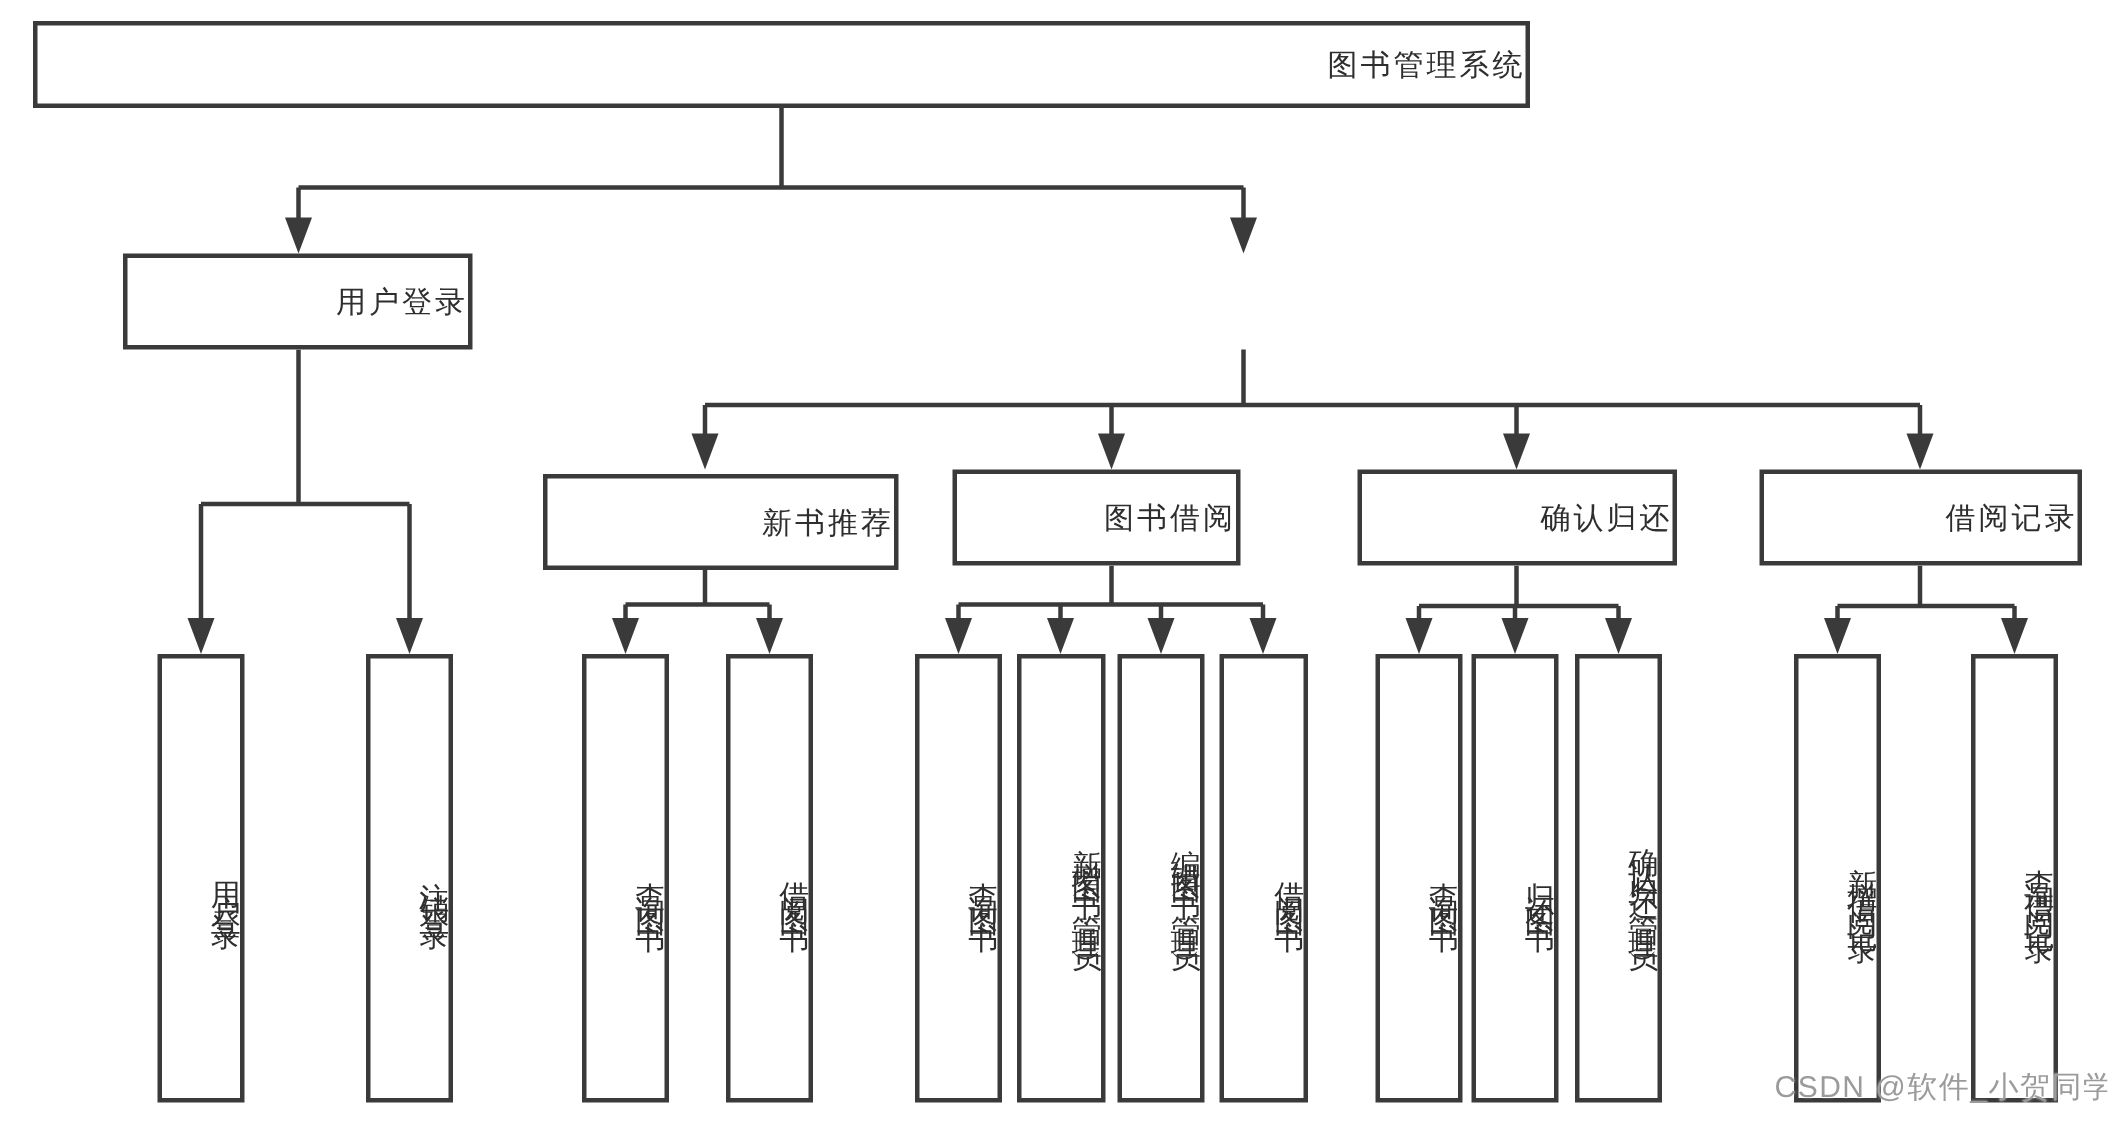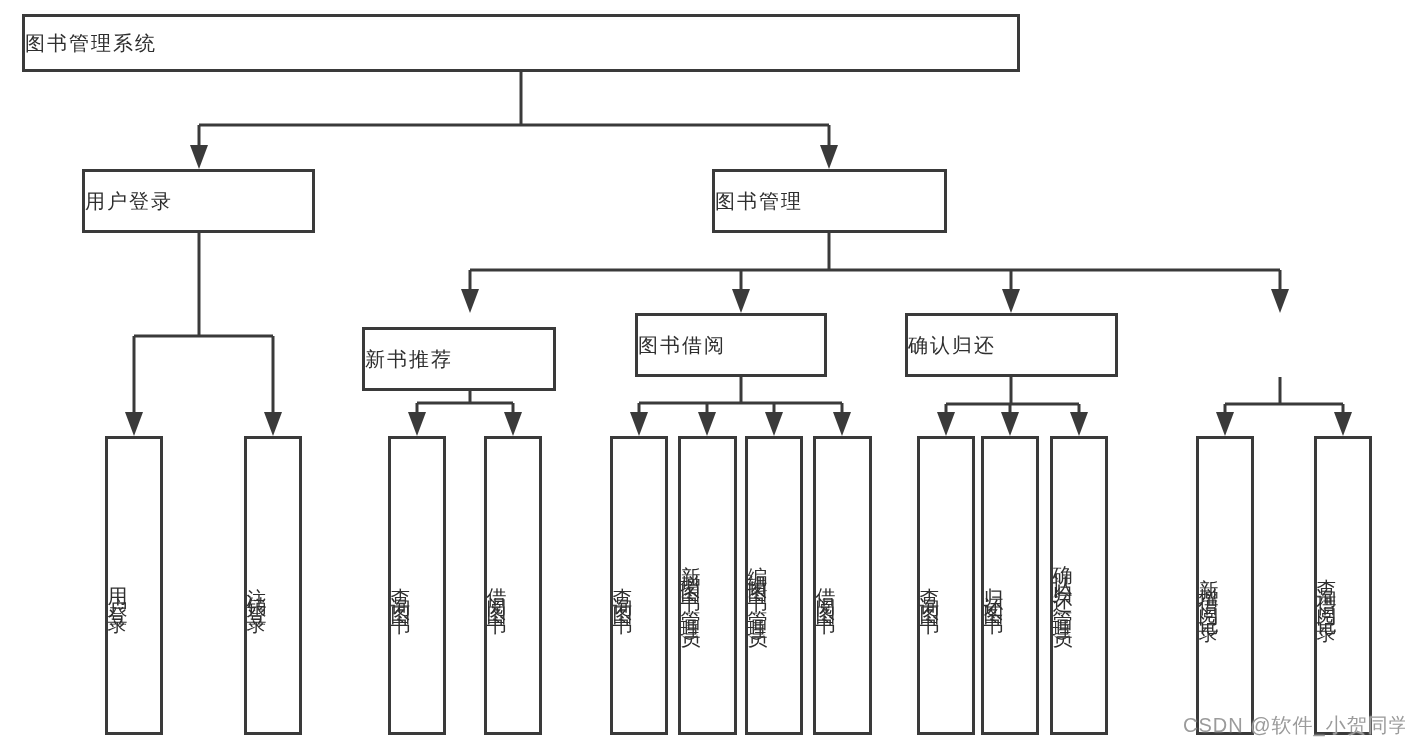--- a/index.html
+++ b/index.html
@@ -6,21 +6,21 @@
   html,body { margin:0; padding:0; background:var(--bg); }
   .stage {
     position:relative; width:1405px; height:747px; background:var(--bg);
     font-family:"Liberation Sans", sans-serif; overflow:hidden;
   }
   svg.wires { position:absolute; left:0; top:0; }
   .connector { stroke:var(--line); stroke-width:3; fill:none; }
   .arrowhead { fill:var(--line); stroke:none; }
   .node {
     position:absolute; box-sizing:border-box; border:3px solid var(--line);
-    background:var(--bg); display:flex; align-items:center; justify-content:flex-start;
+    background:var(--bg); display:flex; align-items:center; justify-content:flex-end;
     color:var(--text);
   }
   .h-node { font-size:20px; letter-spacing:2px; white-space:nowrap; }
   .v-node .vlabel {
     writing-mode:vertical-rl; text-orientation:mixed;
     font-size:20px; letter-spacing:9px; margin-bottom:-9px; line-height:1;
   }
   .watermark {
     position:absolute; left:1183px; top:712px; font-size:20px; line-height:26px;
     color:var(--wm); letter-spacing:1px; white-space:nowrap; z-index:5;
@@ -132,33 +132,33 @@
     </g>
   </svg>
 
   <div class="node h-node" style="left:22px;top:14px;width:998px;height:58px">
     <span>图书管理系统</span>
   </div>
 
   <div class="node h-node" style="left:82px;top:169px;width:233px;height:64px">
     <span>用户登录</span>
   </div>
-  <div class="node h-node" style="left:712px;top:169px;width:235px;height:64px">
-    <span>图书管理</span>
-  </div>
-
-  <div class="node h-node" style="left:362px;top:327px;width:194px;height:64px">
+
+  <div class="node h-node" style="left:362px;top:316px;width:237px;height:64px">
     <span>新书推荐</span>
   </div>
   <div class="node h-node" style="left:635px;top:313px;width:192px;height:64px">
     <span>图书借阅</span>
   </div>
   <div class="node h-node" style="left:905px;top:313px;width:213px;height:64px">
     <span>确认归还</span>
   </div>
+  <div class="node h-node" style="left:1173px;top:313px;width:215px;height:64px">
+    <span>借阅记录</span>
+  </div>
 
   <div class="node v-node" style="left:105px;top:436px;width:58px;height:299px">
     <span class="vlabel">用户登录</span>
   </div>
   <div class="node v-node" style="left:244px;top:436px;width:58px;height:299px">
     <span class="vlabel">注销登录</span>
   </div>
 
   <div class="node v-node" style="left:388px;top:436px;width:58px;height:299px">
     <span class="vlabel">查询图书</span>

